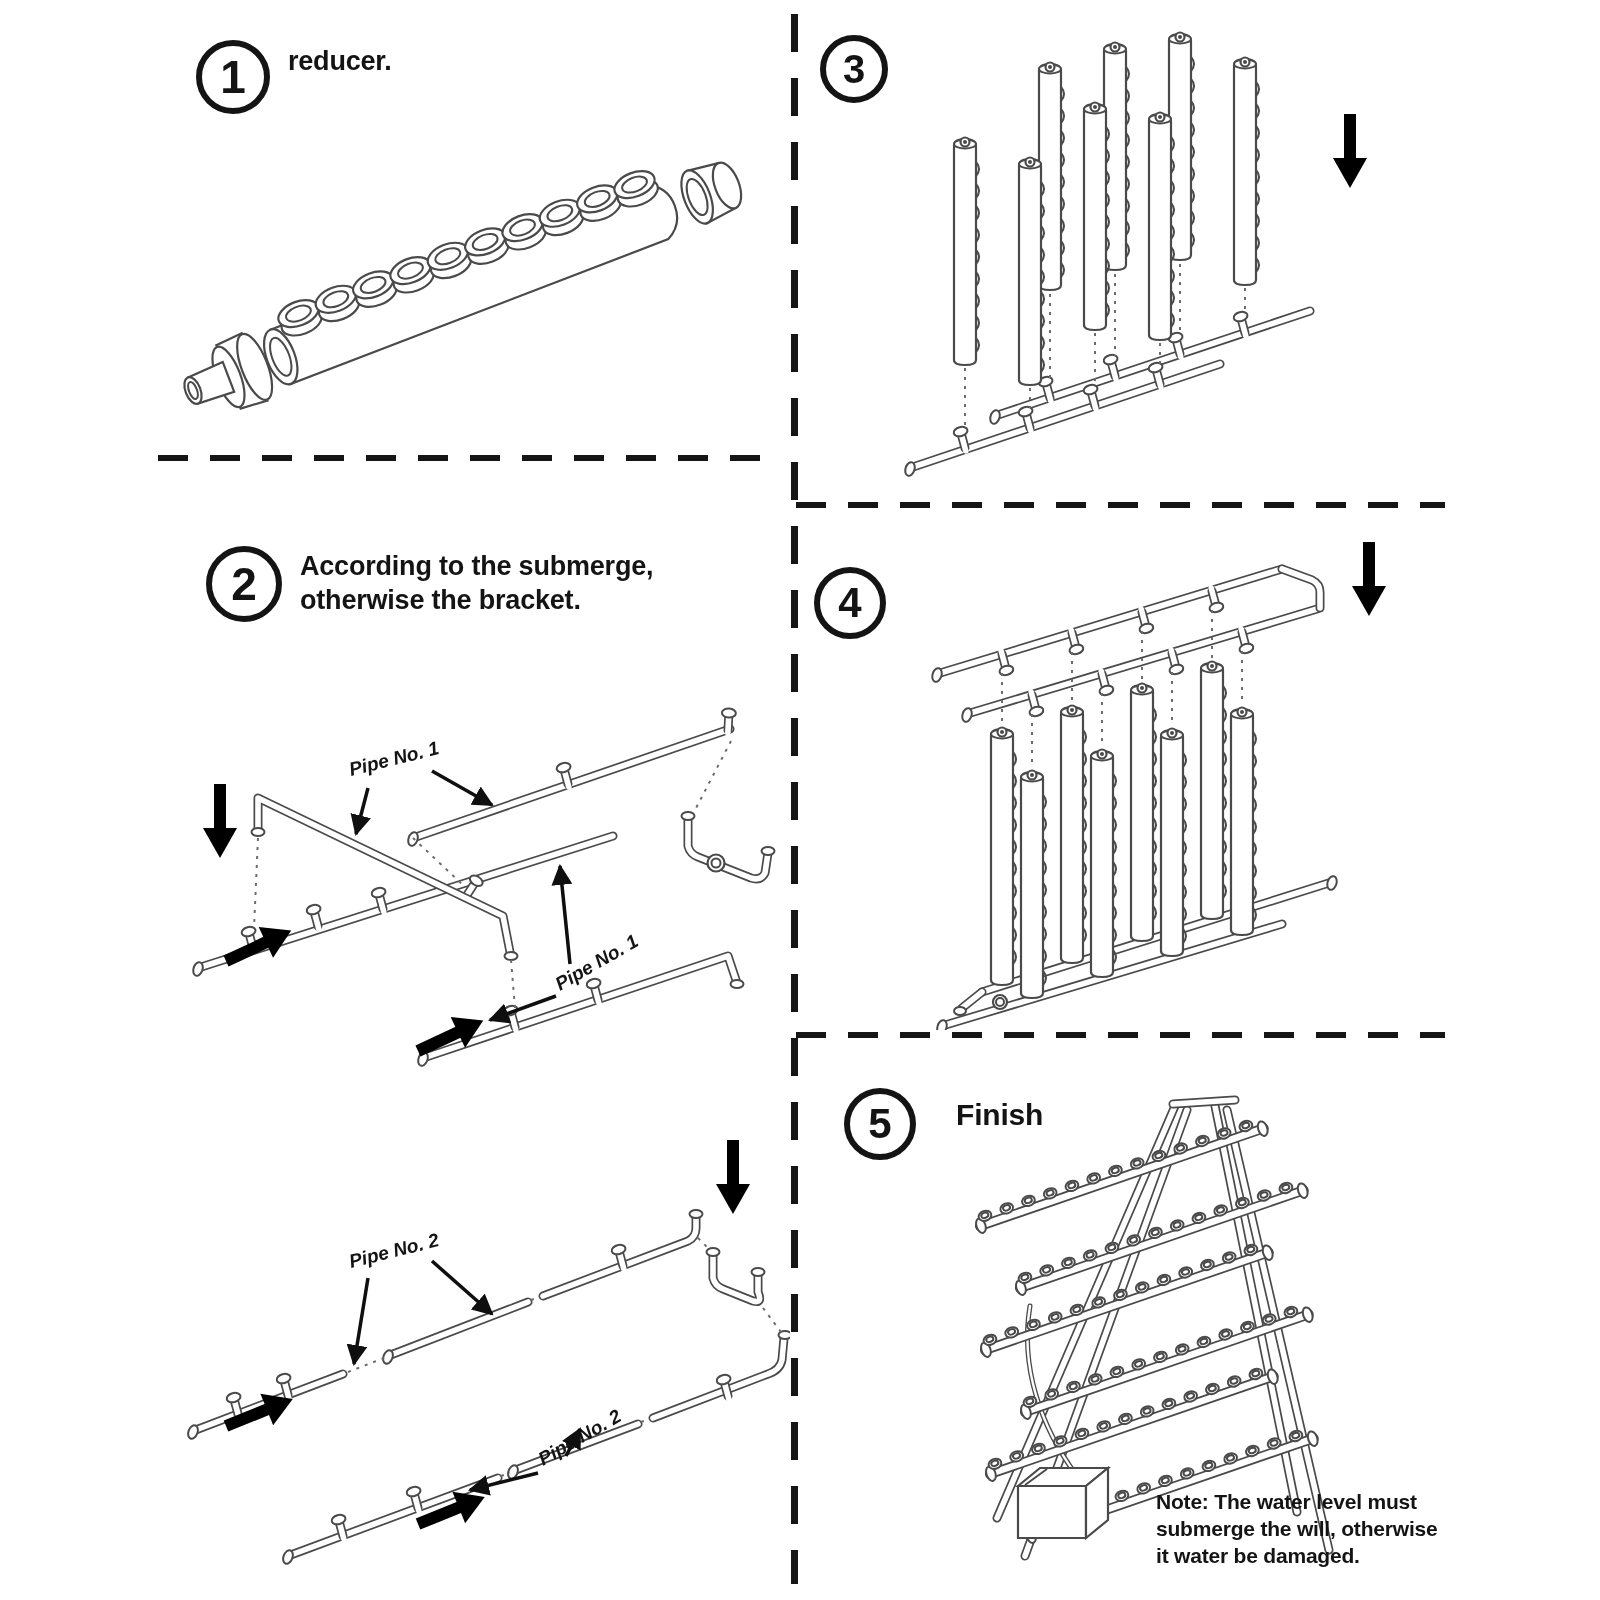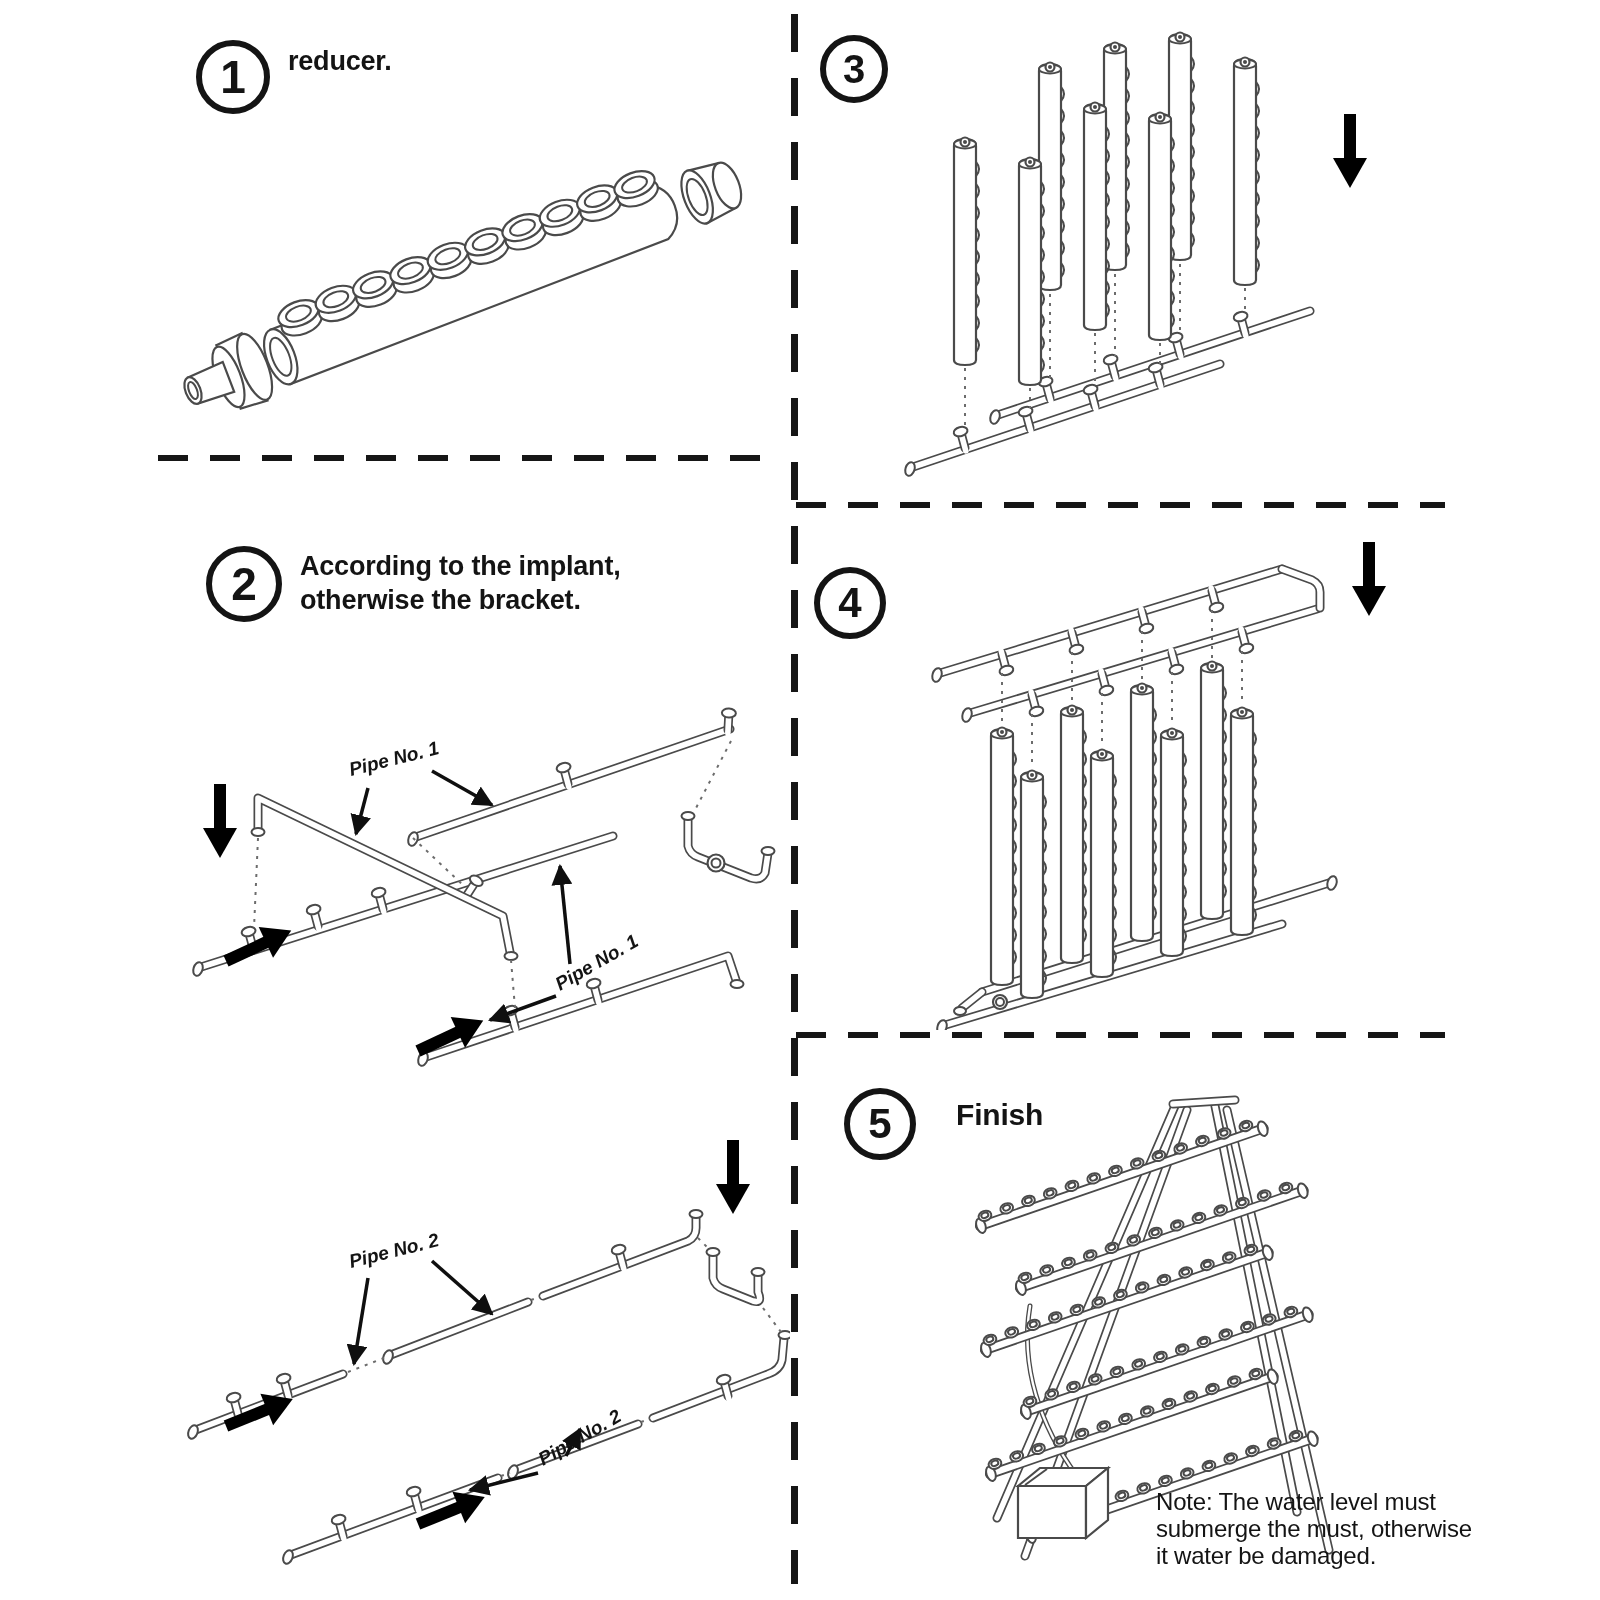--- a/index.html
+++ b/index.html
@@ -21,21 +21,21 @@
   #c2{left:206px;top:546px;width:64px;height:64px;font-size:46px;}
   #c3{left:820px;top:35px;width:56px;height:56px;font-size:40px;}
   #c4{left:814px;top:567px;width:60px;height:60px;font-size:42px;}
   #c5{left:844px;top:1088px;width:60px;height:60px;font-size:42px;}
   
   .stitle{font-weight:700;font-size:27px;line-height:34px;letter-spacing:-0.2px;color:#141414;}
   #t1{left:288px;top:44px;width:480px;}
   #t2{left:300px;top:549px;width:420px;}
   #t5{left:940px;top:1098px;font-size:30px;margin-left:16px;}
   
-  #note{left:1156px;top:1488px;width:330px;font-weight:400;font-size:24px;
+  #note{left:1156px;top:1488px;width:330px;font-weight:700;font-size:21px;
         line-height:27px;letter-spacing:-0.2px;color:#141414;}
   
   figure{margin:0;padding:0;}
   #fig1{left:150px;top:118px;width:620px;height:332px;}
   #fig2a{left:168px;top:666px;width:620px;height:402px;}
   #fig2b{left:168px;top:1126px;width:622px;height:454px;}
   #fig3{left:880px;top:16px;width:545px;height:480px;}
   #fig4{left:882px;top:514px;width:555px;height:516px;}
   #fig5{left:925px;top:1066px;width:480px;height:517px;}
   figure svg{width:100%;height:100%;display:block;}
@@ -67,21 +67,21 @@
     <span>1</span>
   </div>
 <div id="t1" class="abs stitle">
   <div>reducer.</div>
 </div>
 
 <div id="c2" class="abs cnum">
     <span>2</span>
   </div>
 <div id="t2" class="abs stitle">
-  <div>According to the implant,</div>
+  <div>According to the submerge,</div>
   <div>otherwise the bracket.</div>
 </div>
 
 <div id="c3" class="abs cnum">
     <span>3</span>
   </div>
 <div id="c4" class="abs cnum">
     <span>4</span>
   </div>
 <div id="c5" class="abs cnum">
@@ -479,15 +479,15 @@
     <path class="fw" d="M93,420 L161,420 L161,472 L93,472 Z"></path>
     <path class="fw" d="M93,420 L115,402 L183,402 L161,420 Z"></path>
     <path class="fw" d="M161,420 L183,402 L183,454 L161,472 Z"></path>
     <path class="ln" d="M100,419 L122,403"></path>
   </g>
 </svg>
 </figure>
 
 <div id="note" class="abs">
   <div>Note: The water level must</div>
-  <div>submerge the must, otherwise</div>
+  <div>submerge the will, otherwise</div>
   <div>it water be damaged.</div>
 </div>
 
 </body></html>

